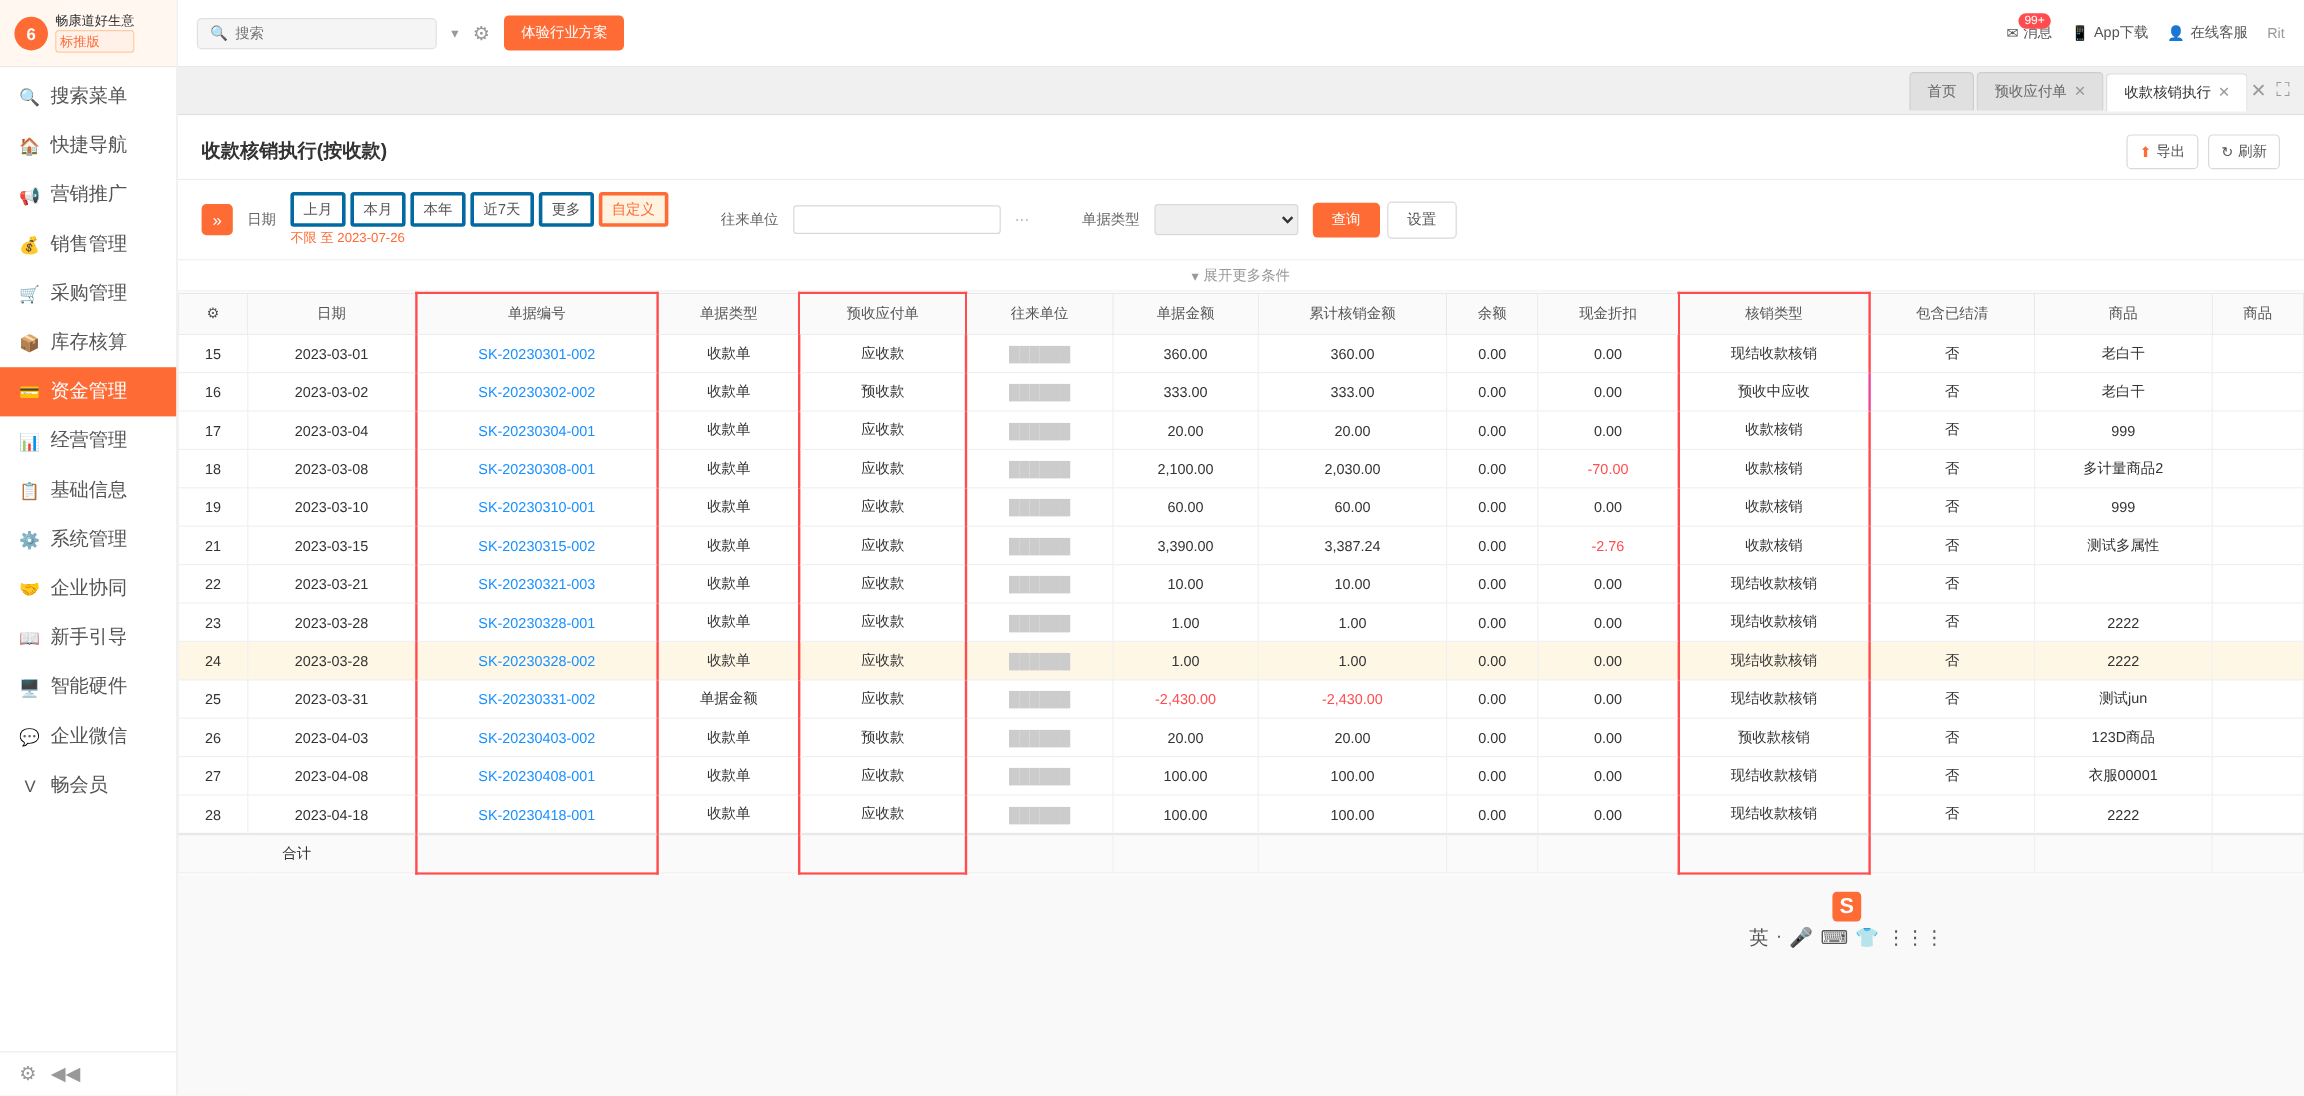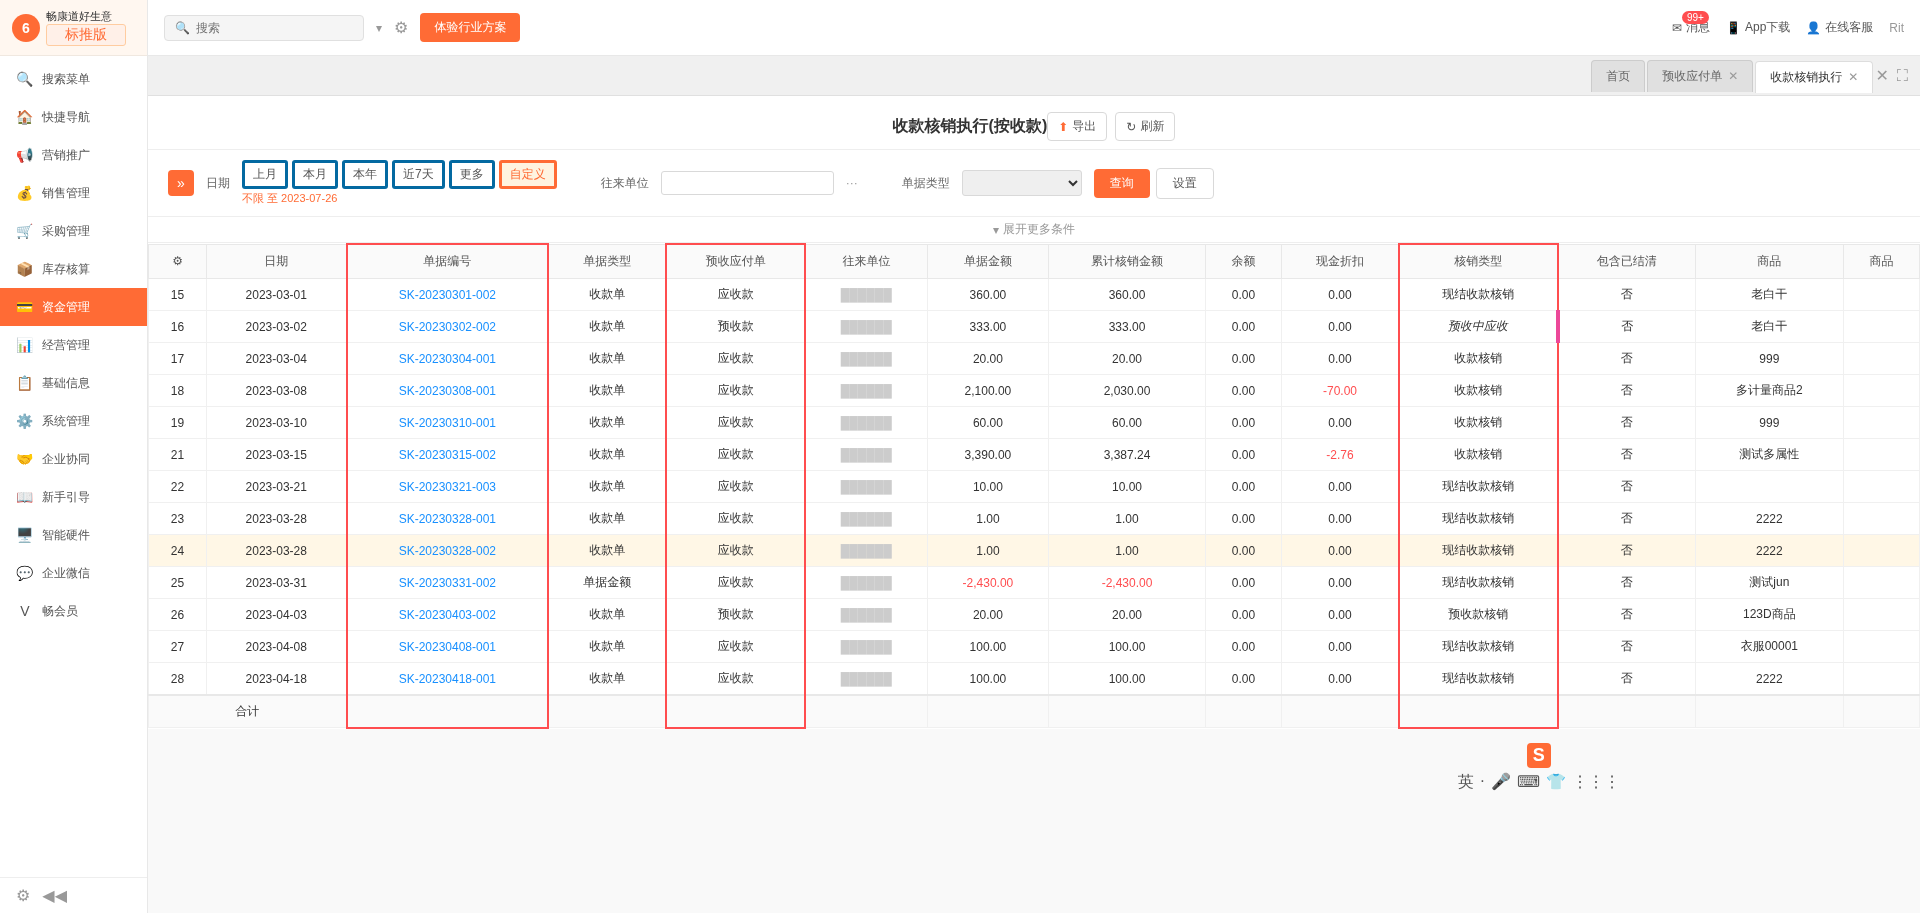--- a/index.html
+++ b/index.html
@@ -3,26 +3,26 @@
   <meta charset="utf-8">
   <style>
     * { box-sizing: border-box; margin: 0; padding: 0; }
     body { font-family: 'Microsoft YaHei', Arial, sans-serif; font-size: 12px; background: #f5f5f5; display: flex; height: 913px; overflow: hidden; }
 
     
     .sidebar { width: 148px; background: #fff; display: flex; flex-direction: column; border-right: 1px solid #e8e8e8; flex-shrink: 0; }
     .sidebar-logo { background: #fff7f0; padding: 8px 12px; display: flex; align-items: center; gap: 6px; border-bottom: 1px solid #f0e8e0; height: 56px; }
     .sidebar-logo-icon { width: 28px; height: 28px; background: #ff6b35; border-radius: 50%; display: flex; align-items: center; justify-content: center; color: #fff; font-size: 14px; font-weight: bold; flex-shrink: 0; }
     .sidebar-logo-text { font-size: 11px; color: #333; line-height: 1.3; }
-    .sidebar-logo-badge { font-size: 14px; color: #ff6b35; background: #fff0e8; border: 1px solid #ffcca0; border-radius: 3px; padding: 1px 18px; }
+    .sidebar-logo-badge { font-size: 11px; color: #ff6b35; background: #fff0e8; border: 1px solid #ffcca0; border-radius: 3px; padding: 1px 3px; }
     .sidebar-menu { flex: 1; overflow-y: auto; padding: 4px 0; }
     .sidebar-item { display: flex; align-items: center; gap: 8px; padding: 10px 16px; cursor: pointer; color: #555; transition: background 0.2s; }
     .sidebar-item.active { background: #ff6b35; color: #fff; }
     .sidebar-item-icon { width: 18px; height: 18px; display: flex; align-items: center; justify-content: center; font-size: 14px; flex-shrink: 0; }
-    .sidebar-item-label { font-size: 12px; }
+    .sidebar-item-label { font-size: 16px; }
     .sidebar-bottom { padding: 8px 16px; display: flex; align-items: center; gap: 12px; border-top: 1px solid #eee; }
     .sidebar-bottom-icon { color: #999; cursor: pointer; font-size: 16px; }
 
     
     .main { flex: 1; display: flex; flex-direction: column; overflow: hidden; }
 
     
     .topbar { height: 56px; background: #fff; display: flex; align-items: center; padding: 0 16px; border-bottom: 1px solid #e8e8e8; gap: 12px; }
     .topbar-search { flex: 1; max-width: 200px; background: #f5f5f5; border: 1px solid #e0e0e0; border-radius: 4px; padding: 5px 10px; font-size: 12px; color: #999; display: flex; align-items: center; gap: 6px; }
     .topbar-search input { border: none; background: transparent; outline: none; font-size: 12px; color: #999; width: 100%; }
@@ -39,21 +39,21 @@
     .tabbar { height: 40px; background: #f0f0f0; display: flex; align-items: center; padding: 0 0 0 8px; border-bottom: 1px solid #e0e0e0; gap: 2px; }
     .tabbar-item { display: flex; align-items: center; gap: 6px; padding: 0 14px; height: 32px; border-radius: 4px 4px 0 0; font-size: 12px; cursor: pointer; background: #e0e0e0; color: #666; border: 1px solid #ccc; border-bottom: none; }
     .tabbar-item.active { background: #fff; color: #333; border-color: #ddd; position: relative; top: 1px; }
     .tabbar-item .tab-close { color: #999; font-size: 12px; cursor: pointer; }
     .tabbar-spacer { flex: 1; }
     .tabbar-right { display: flex; align-items: center; gap: 8px; padding-right: 12px; }
     .tabbar-right-icon { color: #999; cursor: pointer; font-size: 16px; }
 
     
     .page-content { flex: 1; overflow-y: auto; background: #f9f9f9; padding: 0; }
-    .page-header { padding: 16px 20px 8px; display: flex; align-items: center; justify-content: center; background: #fff; border-bottom: 1px solid #eee; }
+    .page-header { padding: 16px 20px 8px; display: flex; align-items: center; justify-content: space-between; background: #fff; border-bottom: 1px solid #eee; }
     .page-title { font-size: 16px; font-weight: bold; color: #333; }
     .page-header-actions { display: flex; gap: 8px; }
     .page-header-btn { display: flex; align-items: center; gap: 4px; padding: 5px 10px; border: 1px solid #d9d9d9; border-radius: 4px; background: #fff; color: #555; font-size: 12px; cursor: pointer; }
     .page-header-btn .btn-icon { color: #ff6b35; }
 
     
     .filter-area { background: #fff; padding: 10px 20px; border-bottom: 1px solid #eee; display: flex; align-items: center; gap: 12px; flex-wrap: wrap; }
     .filter-toggle { width: 26px; height: 26px; background: #ff6b35; color: #fff; border-radius: 4px; display: flex; align-items: center; justify-content: center; cursor: pointer; font-size: 14px; flex-shrink: 0; }
     .filter-row { display: flex; align-items: center; gap: 12px; flex-wrap: wrap; }
     .filter-label { color: #666; font-size: 12px; flex-shrink: 0; }
@@ -320,21 +320,21 @@
     <td>16</td>
     <td>2023-03-02</td>
     <td style="border-left: 2px solid #ff4d4f; border-right: 2px solid #ff4d4f;"><a href="#">SK-20230302-002</a></td>
     <td>收款单</td>
     <td style="border-left: 2px solid #ff4d4f; border-right: 2px solid #ff4d4f;">预收款</td>
     <td style="color:#ccc;">██████</td>
     <td class="">333.00</td>
     <td class="">333.00</td>
     <td>0.00</td>
     <td class="">0.00</td>
-    <td style="border-left: 2px solid #ff4d4f; border-right: 4px solid #ec4899; font-style: italic;">预收中应收</td>
+    <td style="border-left: 2px solid #ff4d4f; border-right: 2px solid #ec4899;">预收中应收</td>
     <td>否</td>
     <td>老白干</td>
     <td></td>
   </tr>
             <tr>
     <td>17</td>
     <td>2023-03-04</td>
     <td style="border-left: 2px solid #ff4d4f; border-right: 2px solid #ff4d4f;"><a href="#">SK-20230304-001</a></td>
     <td>收款单</td>
     <td style="border-left: 2px solid #ff4d4f; border-right: 2px solid #ff4d4f;">应收款</td>

